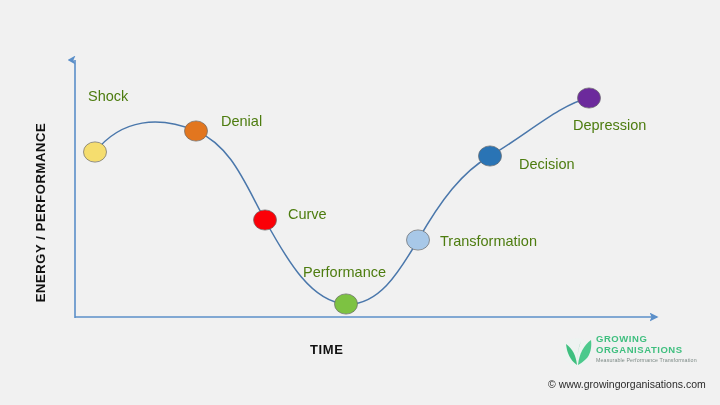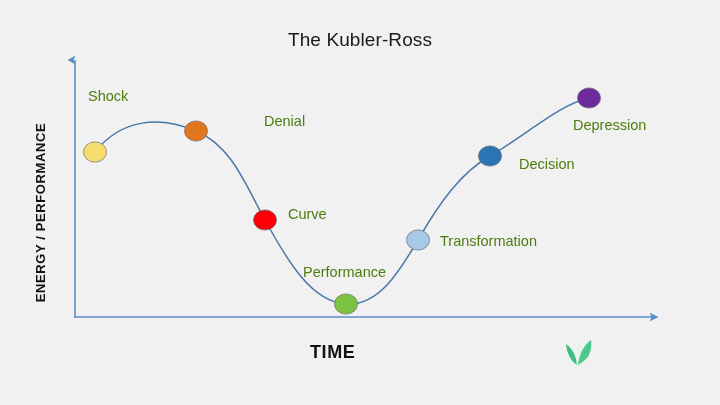--- a/index.html
+++ b/index.html
@@ -24,21 +24,21 @@
 
   .stage-label{
     position:absolute;
     font-size:14.5px;
     color:#4d7c0f;
     white-space:nowrap;
   }
 
   .axis-x-label{
     position:absolute;left:310px;top:342px;
-    font-size:18px;font-weight:700;color:#111;letter-spacing:.6px;
+    font-size:13px;font-weight:700;color:#111;letter-spacing:.6px;
   }
   .axis-y-label{
     position:absolute;
     left:-60px;top:205px;
     width:200px;text-align:center;
     transform:rotate(-90deg);
     font-size:13px;font-weight:700;color:#111;letter-spacing:.6px;
   }
 
   .brand{position:absolute;left:560px;top:332px;width:150px;height:40px;}
@@ -55,21 +55,20 @@
     position:absolute;left:548px;top:378px;
     font-size:10.5px;color:#2b2b2b;white-space:nowrap;
   }
 </style>
 </head>
 <body>
 
 <div id="stage">
 
   <div class="title">
-    <span>The Kubler-Ross</span>
   </div>
 
   <svg class="plot" viewBox="0 0 720 405" xmlns="http://www.w3.org/2000/svg">
     <defs>
       <marker id="arrUp" markerWidth="9" markerHeight="9" refX="4.5" refY="7.5" orient="auto" markerUnits="userSpaceOnUse">
         <path d="M4.5 0 L9 8 L4.5 6 L0 8 Z" fill="#5b8fc9"></path>
       </marker>
       <marker id="arrRight" markerWidth="9" markerHeight="9" refX="7.5" refY="4.5" orient="auto" markerUnits="userSpaceOnUse">
         <path d="M0 0 L9 4.5 L0 9 L2 4.5 Z" fill="#5b8fc9"></path>
       </marker>
@@ -92,34 +91,40 @@
         <ellipse cx="265" cy="220" rx="11.5" ry="10.12" fill="#fb0007" stroke="#6b6b6b" stroke-width="0.7"></ellipse>
         <ellipse cx="346" cy="304" rx="11.5" ry="10.12" fill="#7dc242" stroke="#6b6b6b" stroke-width="0.7"></ellipse>
         <ellipse cx="418" cy="240" rx="11.5" ry="10.12" fill="#a8c8e8" stroke="#6b6b6b" stroke-width="0.7"></ellipse>
         <ellipse cx="490" cy="156" rx="11.5" ry="10.12" fill="#2a74b5" stroke="#6b6b6b" stroke-width="0.7"></ellipse>
         <ellipse cx="589" cy="98" rx="11.5" ry="10.12" fill="#6c2a9c" stroke="#6b6b6b" stroke-width="0.7"></ellipse>
       </g>
   </svg>
 
   <div id="stage-labels">
       <div class="stage-label" style="left: 88px; top: 88px;">Shock</div>
-      <div class="stage-label" style="left: 221px; top: 113px; margin-left: 43px;">Denial</div>
+      <div class="stage-label" style="left: 221px; top: 113px;">Denial</div>
       <div class="stage-label" style="left: 288px; top: 206px;">Curve</div>
       <div class="stage-label" style="left: 303px; top: 264px;">Performance</div>
       <div class="stage-label" style="left: 440px; top: 233px;">Transformation</div>
       <div class="stage-label" style="left: 519px; top: 156px;">Decision</div>
       <div class="stage-label" style="left: 573px; top: 117px;">Depression</div>
     </div>
 
   <div class="axis-x-label">TIME</div>
   <div class="axis-y-label">ENERGY / PERFORMANCE</div>
 
   <div class="brand">
     <svg width="34" height="36" viewBox="0 0 34 36">
       <circle cx="17" cy="20" r="14" fill="#eef3f1"></circle>
       <path d="M17 33 C16 24, 13 17, 6 12 C7 21, 10 28, 17 33 Z" fill="#3fbf7f"></path>
       <path d="M18 33 C19 22, 24 13, 31 8 C31 8, 33 20, 26 27 C23 30, 20 32, 18 33 Z" fill="#4cc98c"></path>
       <path d="M17 33 C17 25, 18 16, 21 9 C18 17, 17 25, 17 33 Z" fill="#2fa76c"></path>
     </svg>
+    <div class="brand-text">
+      <span class="brand-l1">GROWING</span>
+      <span class="brand-l2">ORGANISATIONS</span>
+      <span class="brand-tag">Measurable Performance Transformation</span>
+    </div>
   </div>
 
+  <div class="copyright">© www.growingorganisations.com</div>
 
 </div>
 
 </body></html>

